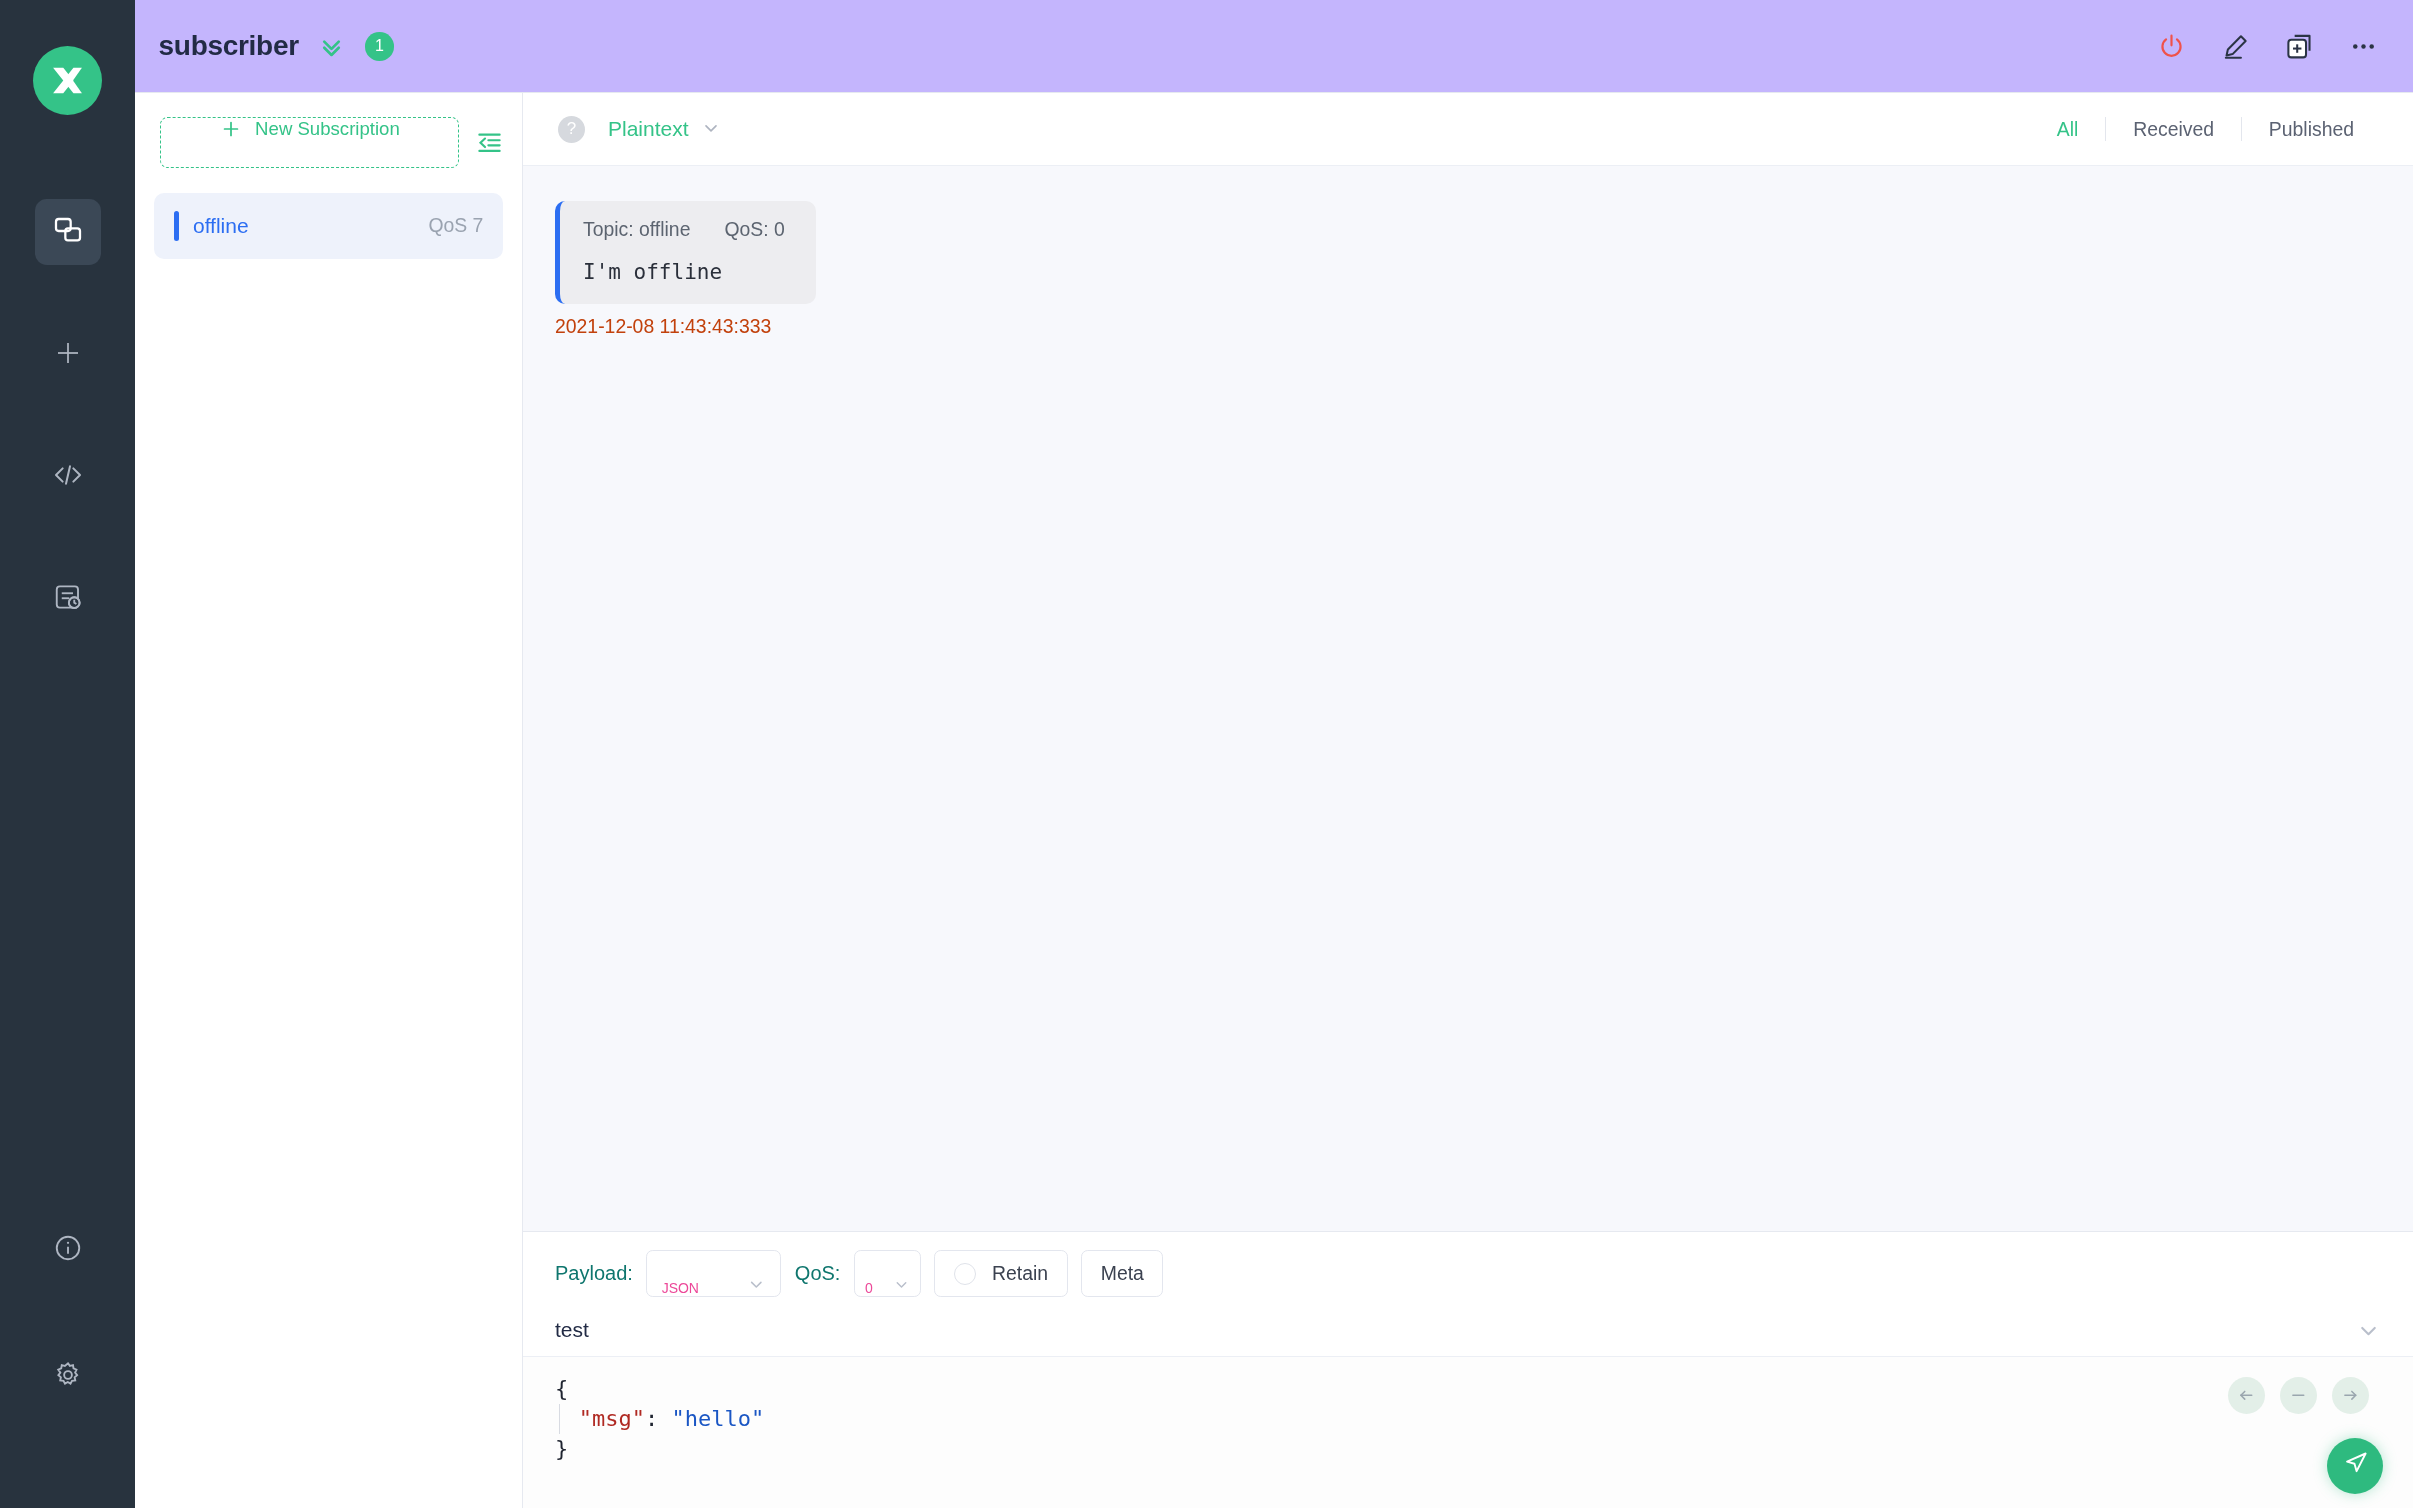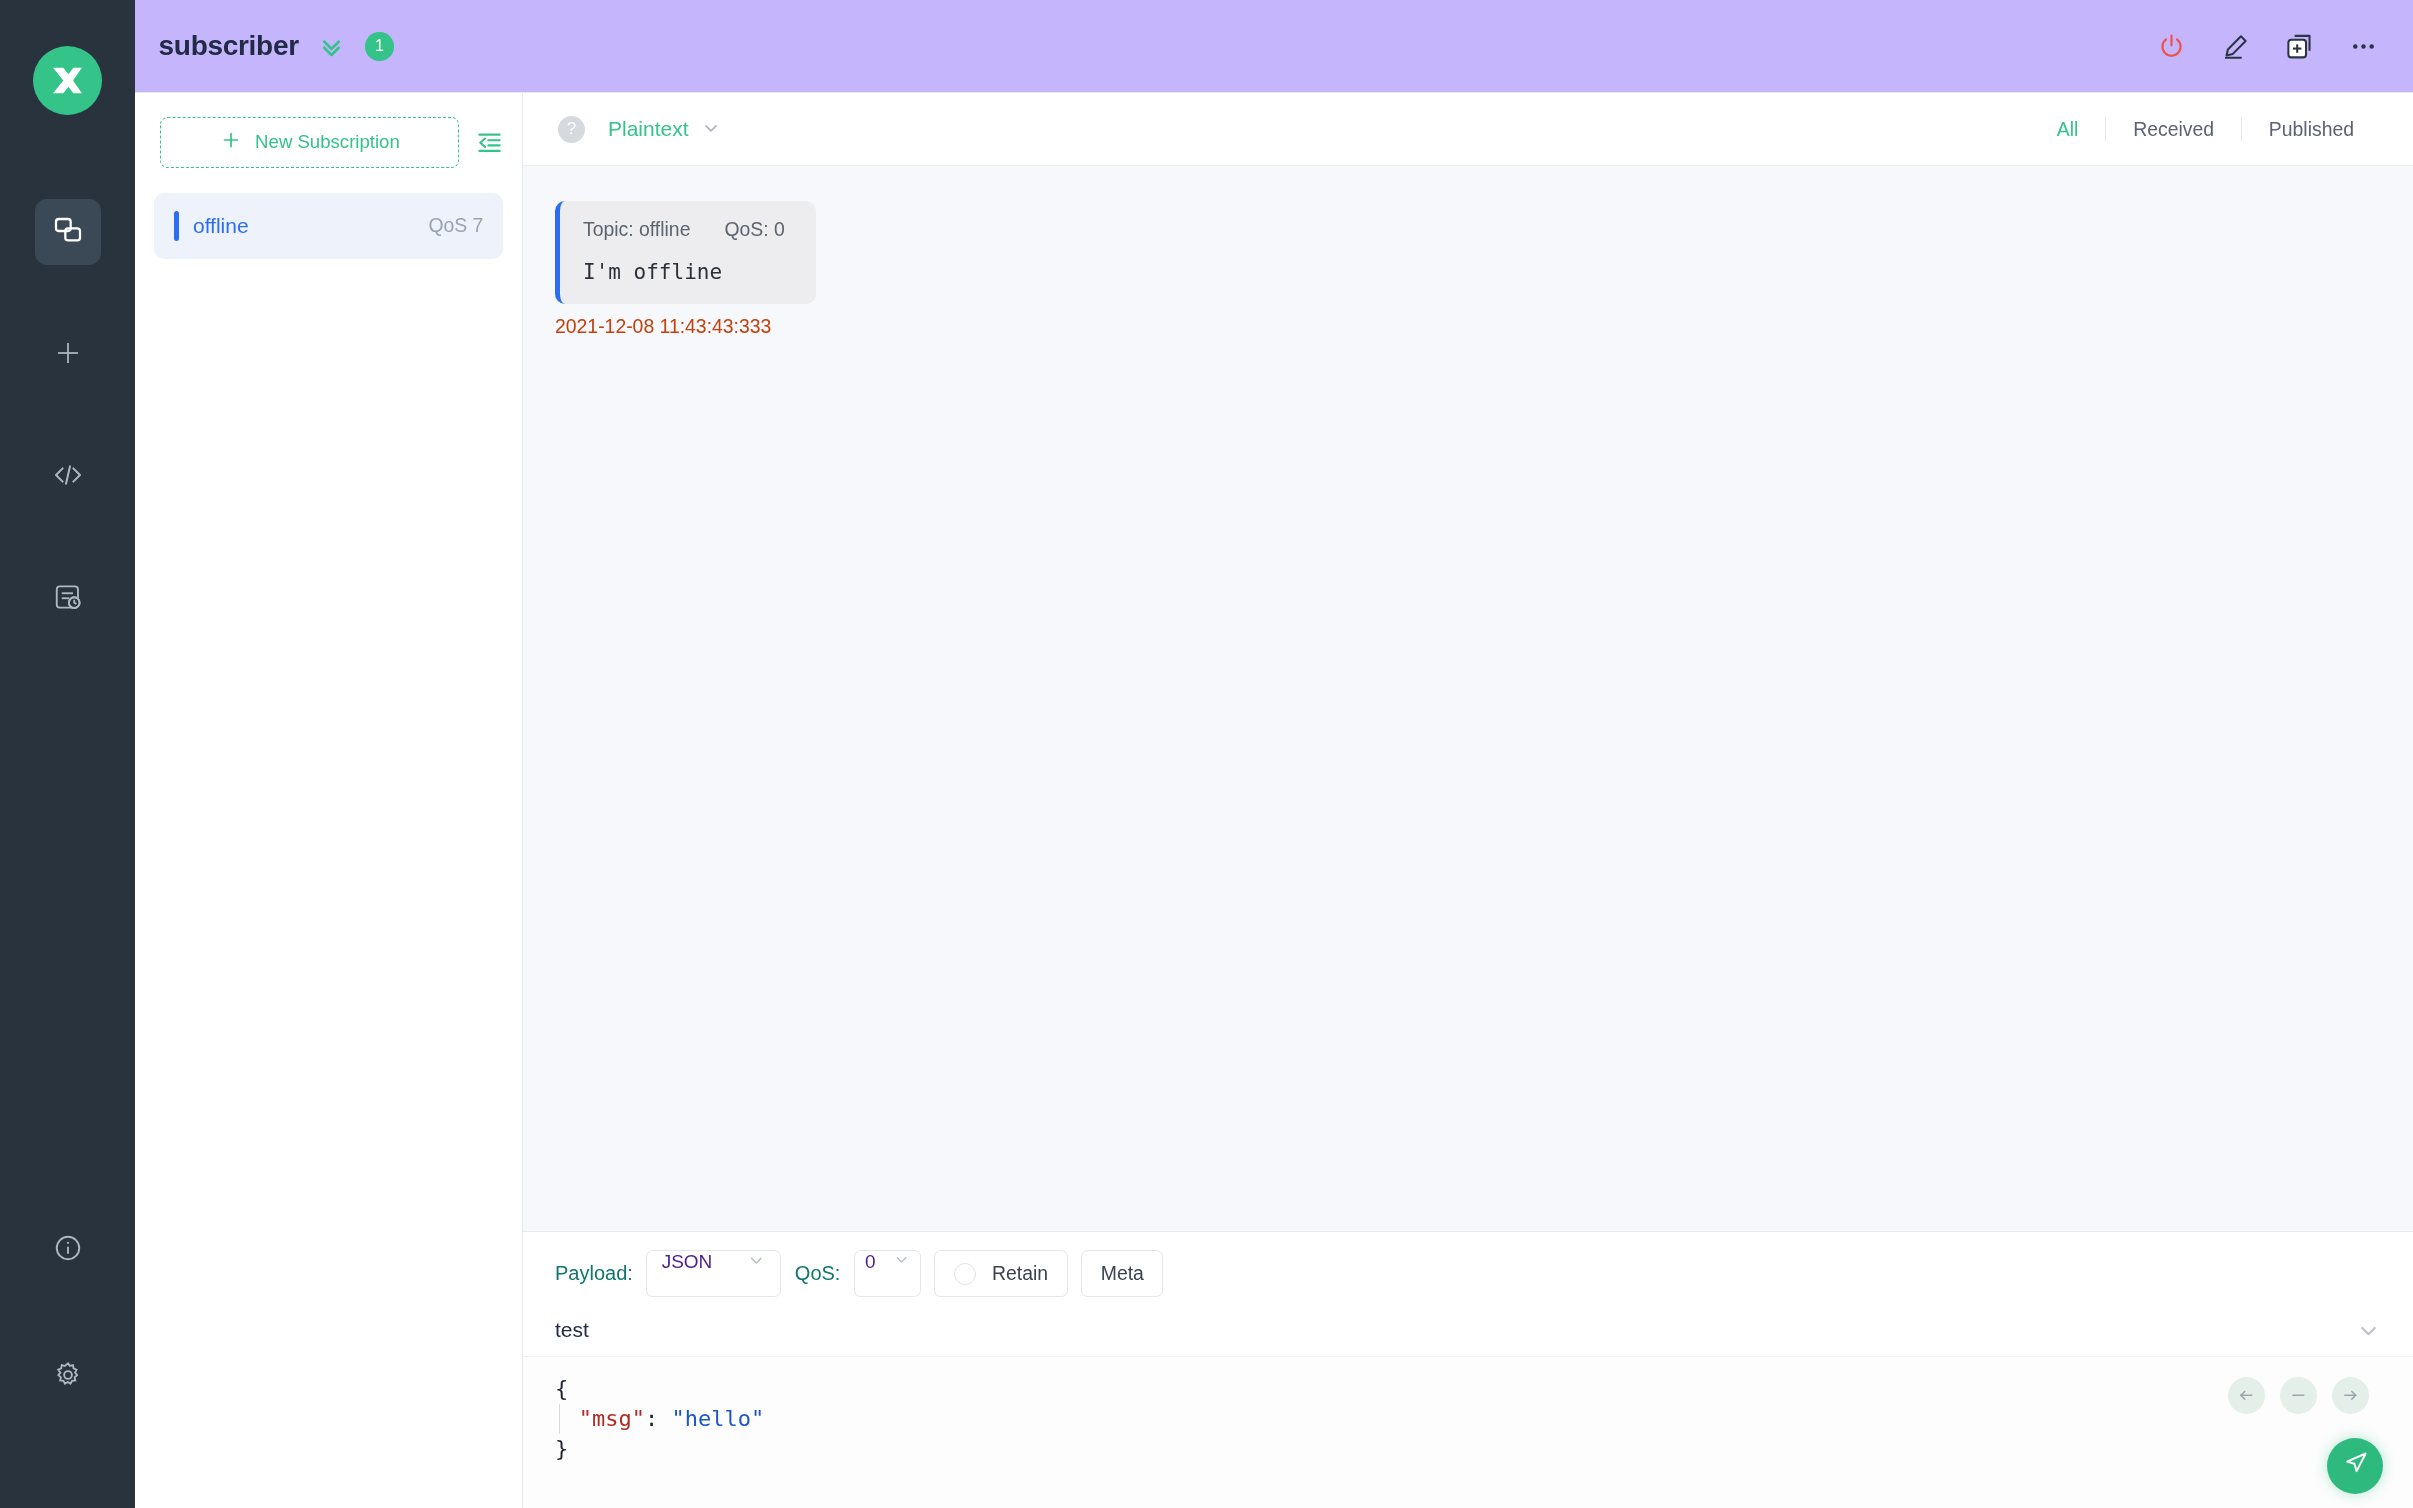--- a/index.html
+++ b/index.html
@@ -93,21 +93,21 @@
 
   
   .subs-panel {
     width: 388px; background: #fff; border-right: 0.8px solid #e6e9f0;
     flex-shrink: 0; display: flex; flex-direction: column;
   }
   .subs-head { display: flex; align-items: center; padding: 23.6px 18.6px 0 25px; }
   .new-sub {
     flex: 1; border: 1.5px dashed #34c388; color: #34c388; background: #fff;
     border-radius: 7.6px; height: 51px; font-size: 18.6px;
-    display: flex; align-items: center; justify-content: center; gap: 13.5px;
+    display: flex; align-items: flex-start; justify-content: center; gap: 13.5px;
     cursor: pointer;
   }
   .collapse-icon { margin-left: 17px; cursor: pointer; display: flex; }
   .sub-item {
     margin: 25px 18.6px 0 18.6px; height: 66px; border-radius: 10px;
     background: #eef2fb; display: flex; align-items: center; padding: 0 20px;
     cursor: pointer;
   }
   .sub-bar { width: 5.9px; height: 30px; border-radius: 3.4px; background: #2c6ef2; margin-right: 13.5px; }
   .sub-topic { font-size: 21px; color: #2c6ef2; }
@@ -144,22 +144,22 @@
     font-size: 21px; color: #2a2f3a; margin-top: 18.6px; white-space: pre;
   }
   .msg-time { font-size: 19.4px; color: #c2410c; margin-top: 11.8px; }
 
   
   .pub-panel { background: #fff; border-top: 0.8px solid #e6e9f0; flex-shrink: 0; }
   .pub-opts { display: flex; align-items: center; gap: 13.5px; padding: 18.6px 0 11.8px 32px; }
   .pub-label { font-size: 20px; color: #0f766e; }
   .mini-sel {
     border: 0.8px solid #e3e6ee; border-radius: 6.7px; height: 47px;
-    display: flex; align-items: flex-start; justify-content: space-between;
-    padding: 0 14.3px; gap: 18.6px; font-size: 19px; color: #4c1d95;
+    display: flex; align-items: flex-end; justify-content: space-between;
+    padding: 0 14.3px; gap: 18.6px; font-size: 14px; color: #ec4899;
     cursor: pointer; background: #fff;
   }
   .mini-sel.w-payload { width: 135px; }
   .mini-sel.w-qos { width: 67px; padding: 0 10px; gap: 6.7px; }
   .pill-btn {
     border: 0.8px solid #e3e6ee; border-radius: 6.7px; height: 47px;
     display: flex; align-items: center; gap: 16px; padding: 0 18.6px;
     font-size: 19.4px; color: #3b4250; cursor: pointer; background: #fff;
   }
   .radio-ring { width: 22px; height: 22px; border-radius: 50%; border: 1.7px solid #e0e3ea; }

